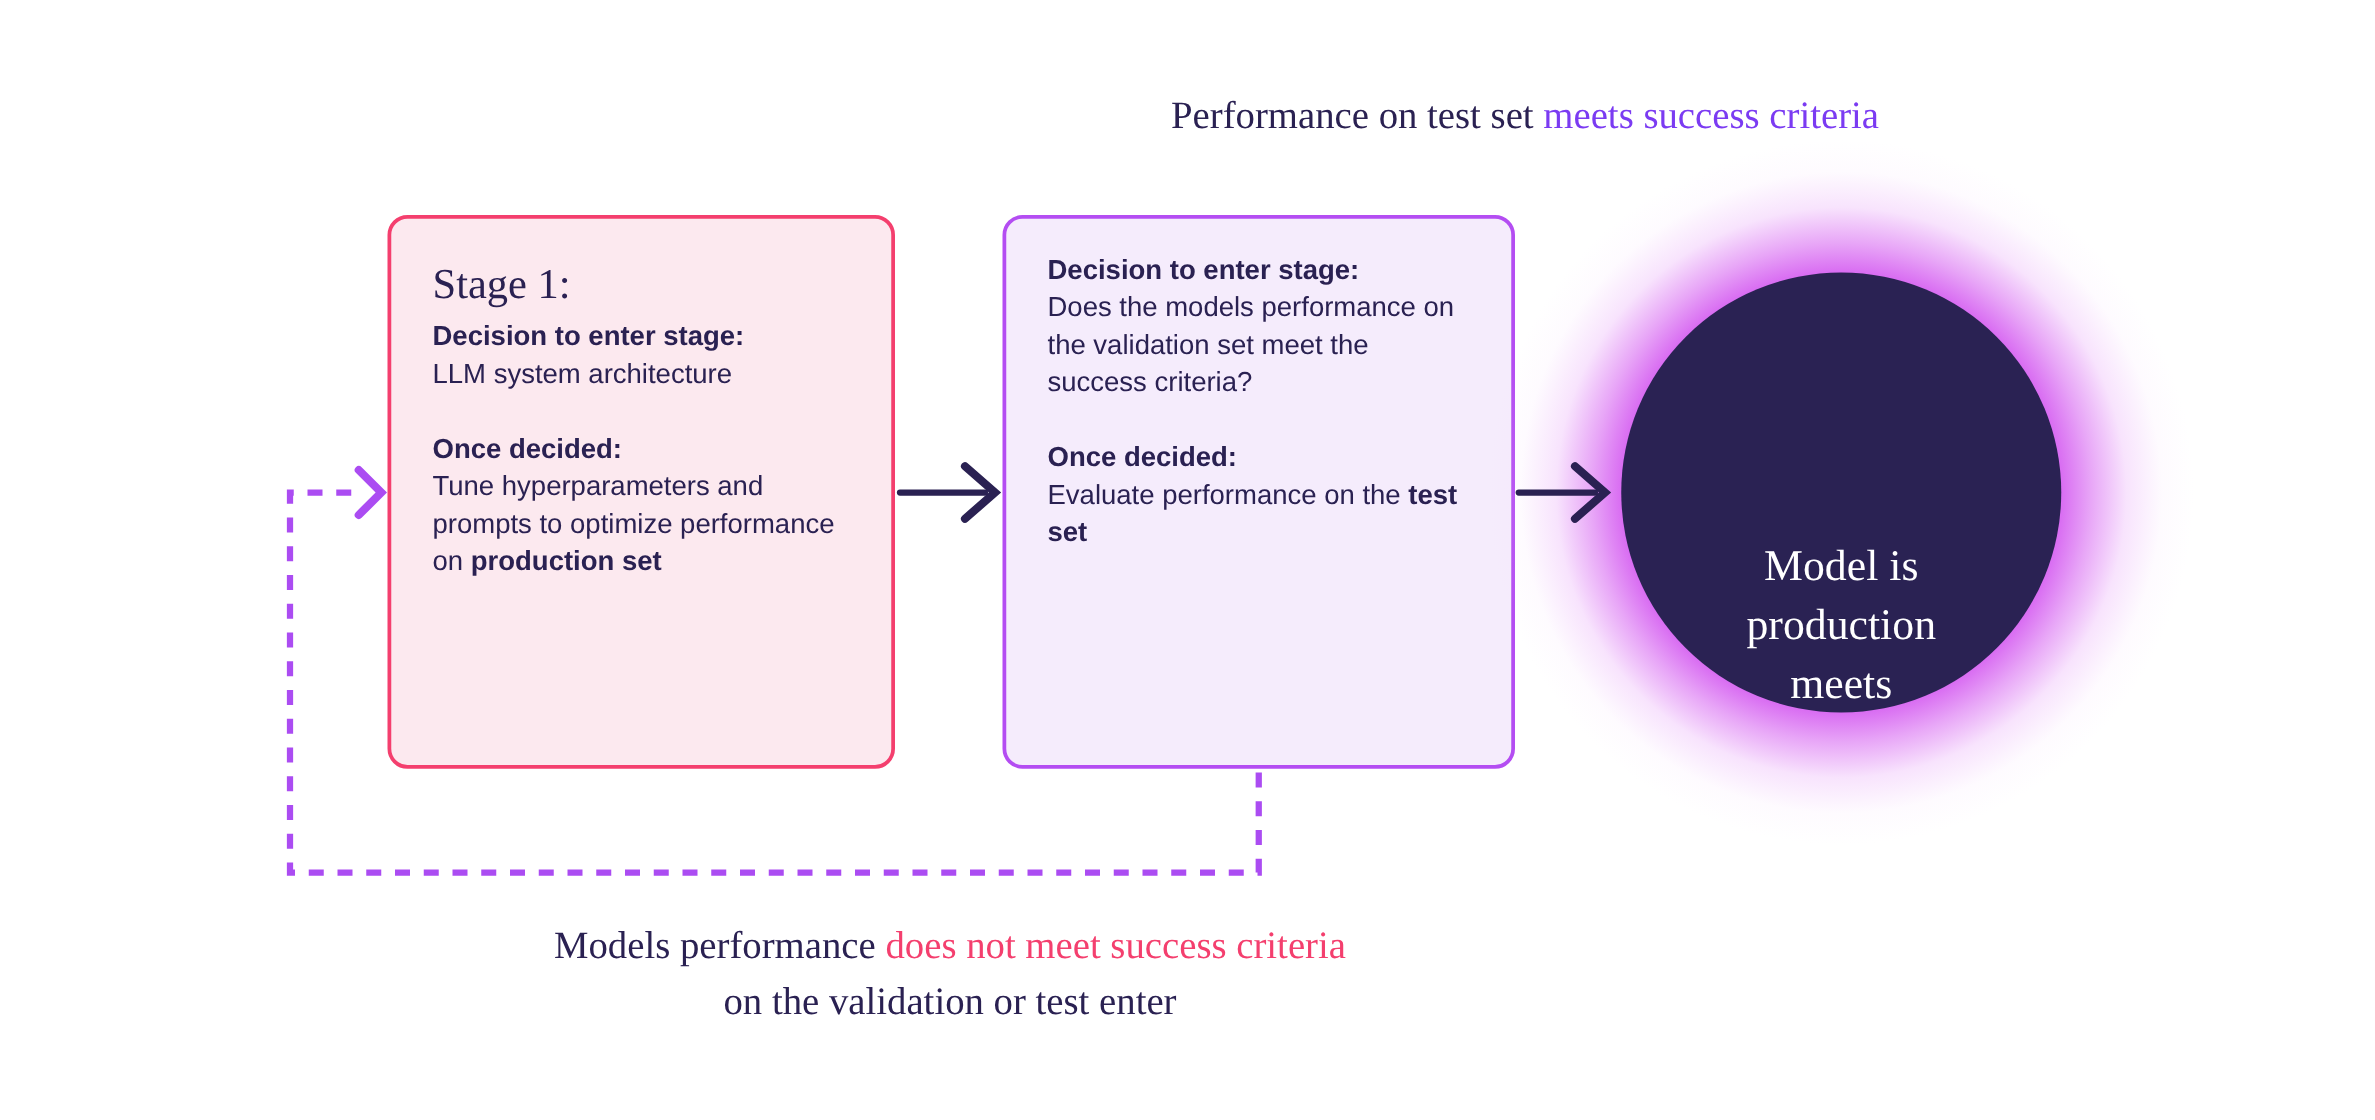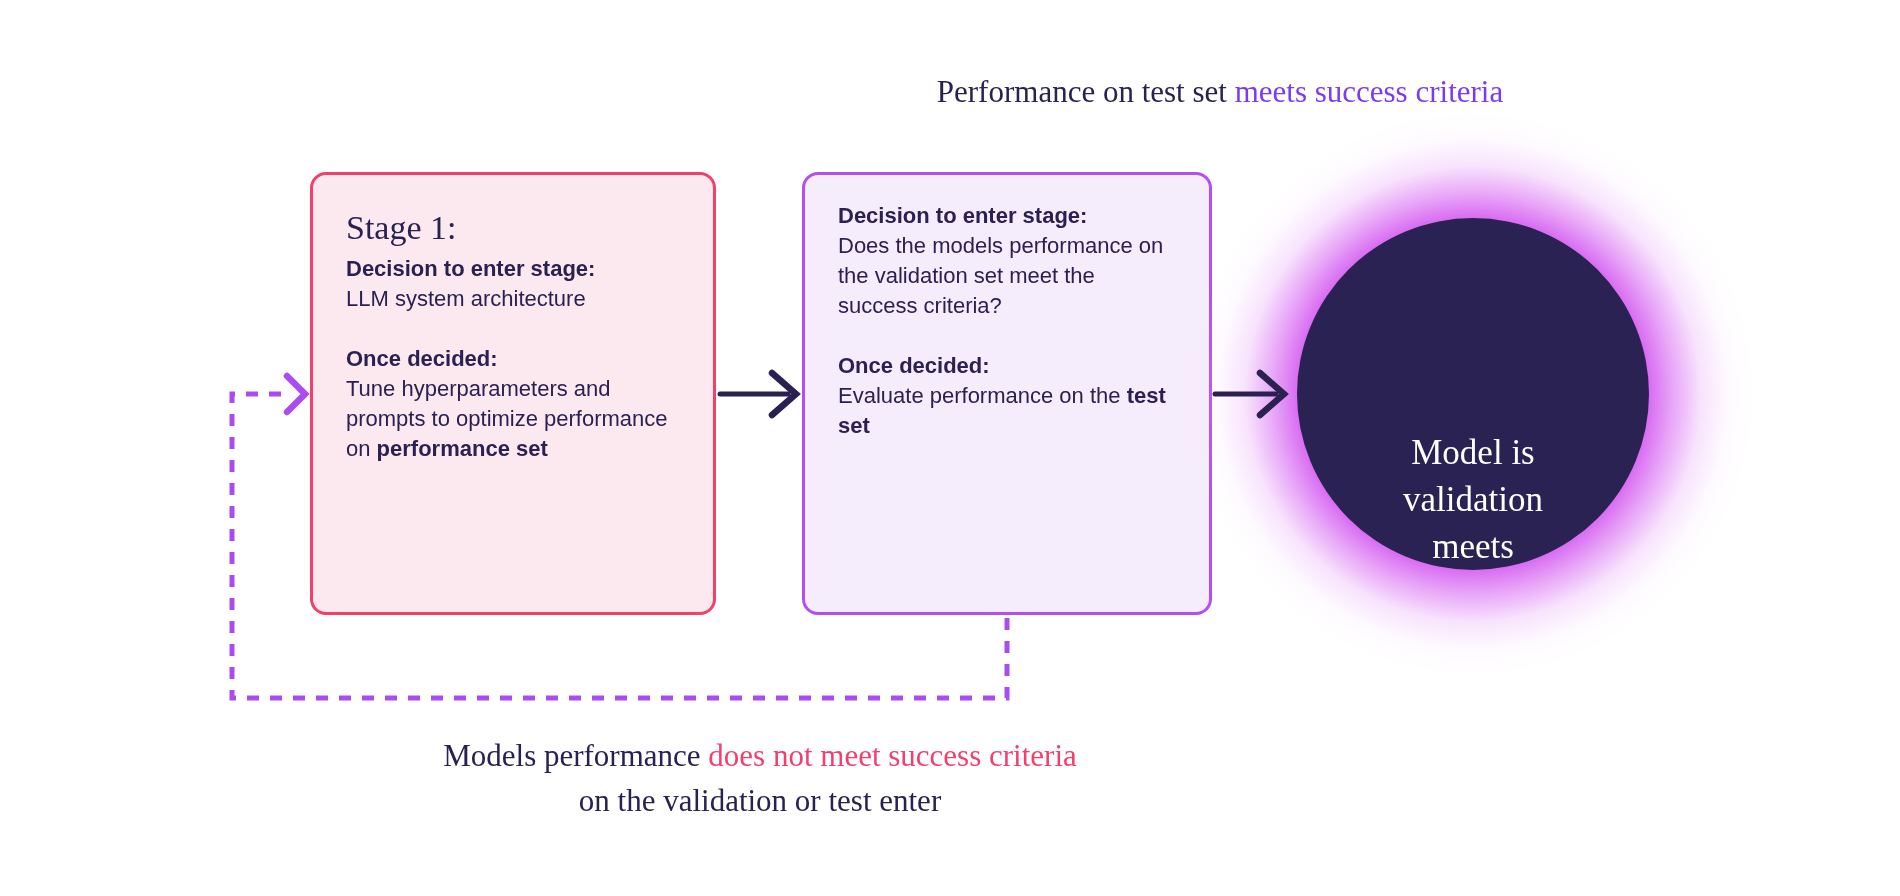--- a/index.html
+++ b/index.html
@@ -71,37 +71,37 @@
 
   <div id="top-caption" class="serif"><span>Performance on test set </span><span class="hl">meets success criteria</span></div>
 
   <div id="stage1-card" class="card">
     <h2><span>Stage 1:</span><br>
         </h2>
     <div class="body">
       <p class="para"><span class="lbl">Decision to enter stage:</span><br>
           <span>LLM system architecture</span></p>
       <p class="para"><span class="lbl">Once decided:</span><br>
-          <span>Tune hyperparameters and prompts to optimize performance on </span><span class="lbl">performance set</span></p>
+          <span>Tune hyperparameters and prompts to optimize performance on </span><span class="lbl">production set</span></p>
     </div>
   </div>
 
   <div id="stage2-card" class="card">
     <div class="body">
       <p class="para"><span class="lbl">Decision to enter stage:</span><br>
           <span>Does the models performance on the validation set meet the success criteria?</span></p>
       <p class="para"><span class="lbl">Once decided:</span><br>
           <span>Evaluate performance on the </span><span class="lbl">test set</span></p>
     </div>
   </div>
 
   <div id="circle-glow"></div>
   <div id="production-circle">
     <div class="txt"><span>Model is</span><br>
-        <span>validation</span><br>
+        <span>production</span><br>
         <span>meets</span></div>
   </div>
 
   <svg id="arrow-layer" viewBox="0 0 1900 896" xmlns="http://www.w3.org/2000/svg">
     <g>
       <path class="arrow-line" d="M720 394 H788"></path>
       <path class="arrow-head" d="M772 373 L796 394 L772 415"></path>
     </g>
     <g>
       <path class="arrow-line" d="M1215 394 H1276"></path>

